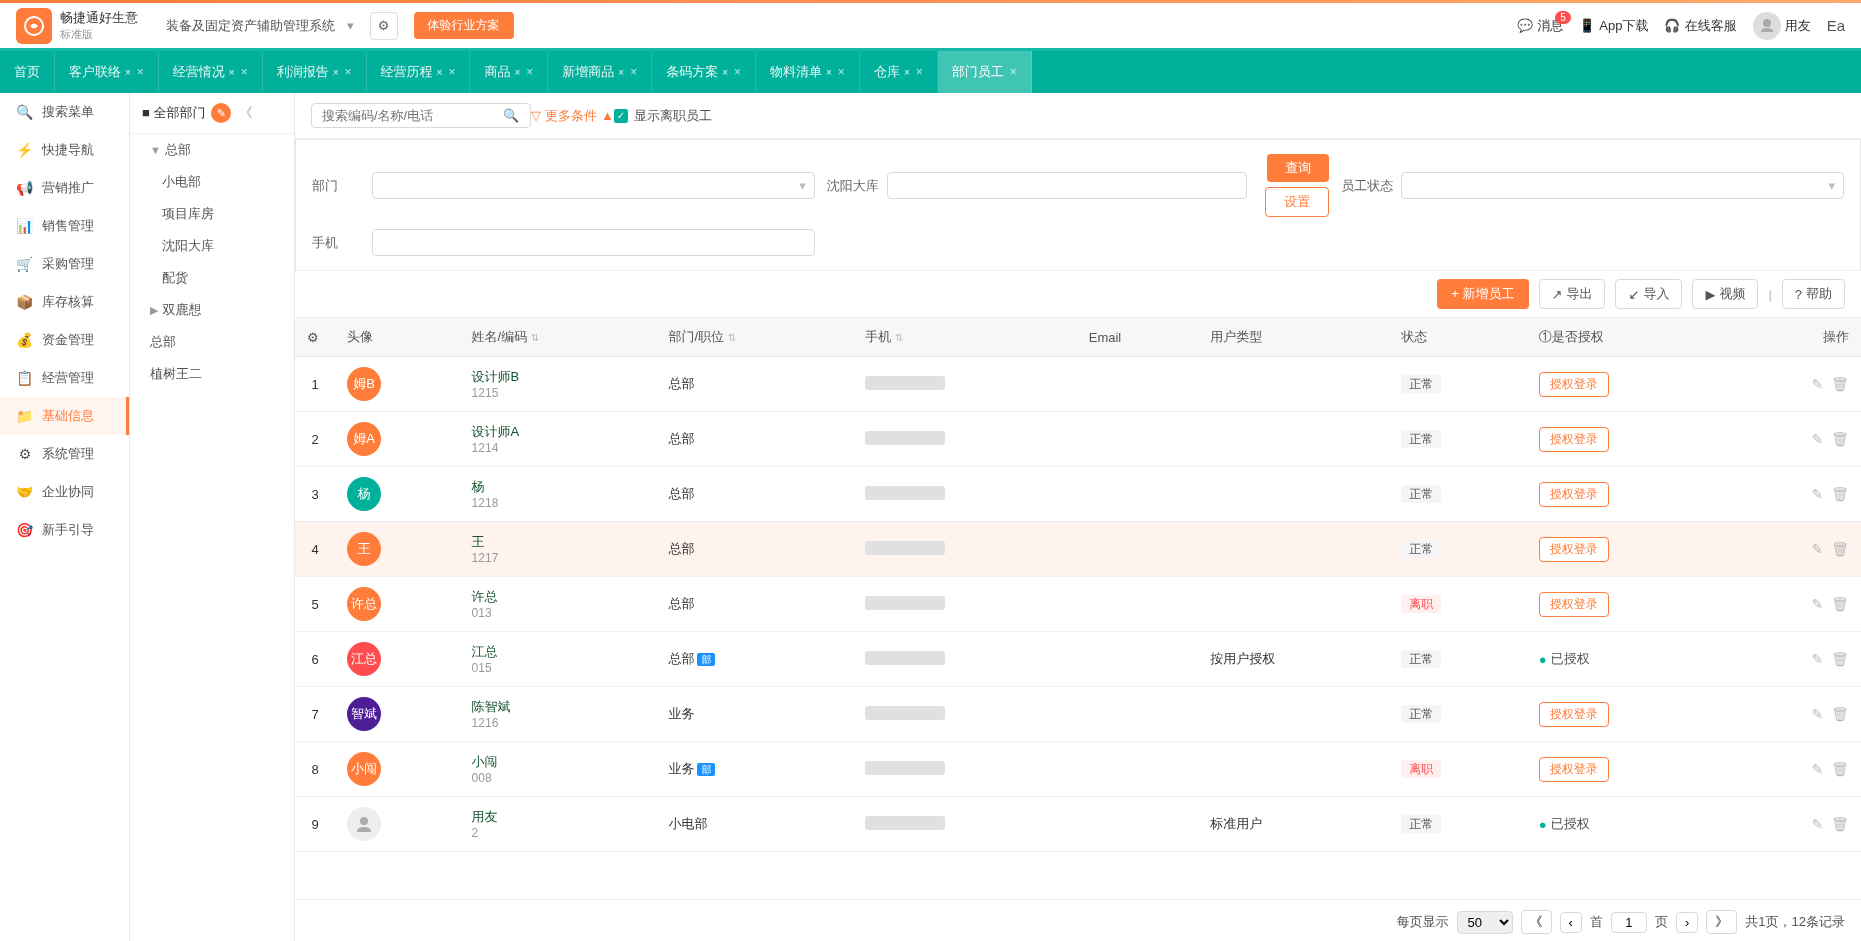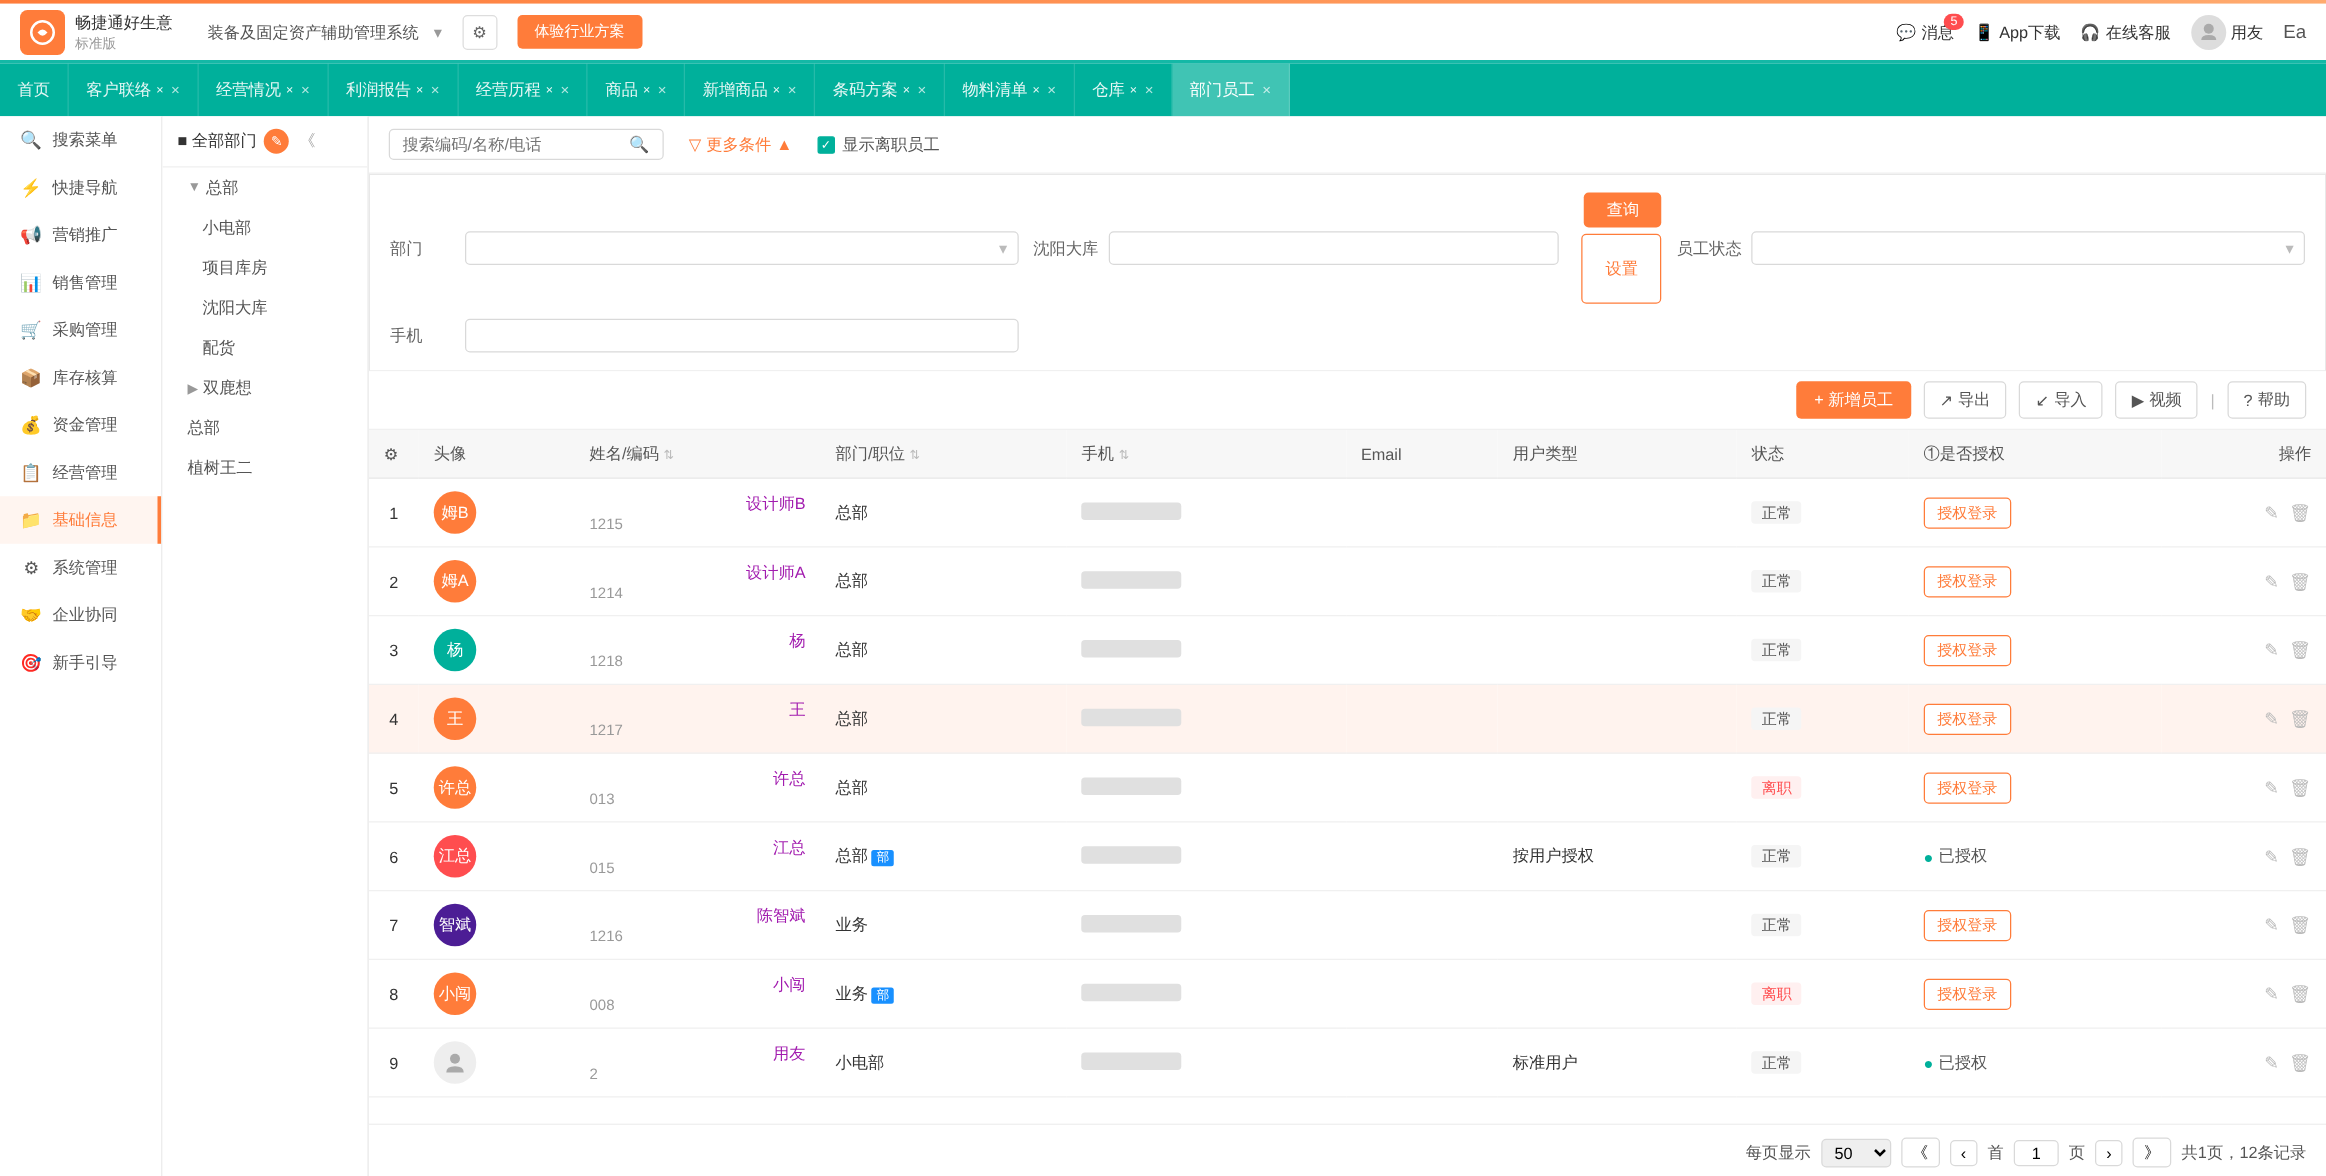--- a/index.html
+++ b/index.html
@@ -173,21 +173,21 @@
       flex-direction: column;
     }
 
     
     .search-bar {
       background: white;
       padding: 10px 16px;
       border-bottom: 1px solid #f0f0f0;
       display: flex;
       align-items: center;
-      gap: 20px;
+      gap: 0;
     }
     .search-input-wrap {
       display: flex; align-items: center;
       border: 1px solid #d9d9d9;
       border-radius: 4px;
       padding: 4px 10px;
       gap: 6px;
       width: 220px;
     }
     .search-input-wrap input {
@@ -285,21 +285,21 @@
       display: flex; flex-direction: column; gap: 6px; align-items: flex-end; justify-content: center;
     }
     .btn-query {
       background: #ff7c3a; color: white;
       border: none; border-radius: 4px;
       padding: 5px 18px; font-size: 13px; cursor: pointer;
     }
     .btn-set {
       background: white; color: #ff7c3a;
       border: 1px solid #ff7c3a; border-radius: 4px;
-      padding: 18px 18px; font-size: 13px; cursor: pointer;
+      padding: 5px 18px; font-size: 13px; cursor: pointer;
     }
 
     
     .table-wrap {
       flex: 1; overflow: auto;
       background: white;
     }
     table {
       width: 100%;
       border-collapse: collapse;
@@ -359,21 +359,21 @@
     .authorized-dot {
       display: flex; align-items: center; gap: 4px;
       font-size: 13px; color: #555;
     }
     .dot-green { color: #00b09b; }
     .ops-btns {
       display: flex; align-items: center; gap: 8px;
     }
     .op-btn { color: #bbb; cursor: pointer; font-size: 14px; }
     .name-code { display: flex; flex-direction: column; }
-    .emp-name { font-size: 13px; color: #a21caf; font-weight: 500; text-align: right; }
+    .emp-name { font-size: 13px; color: #14532d; font-weight: 500; }
     .emp-code { font-size: 12px; color: #999; }
     .phone-blur {
       display: inline-block;
       width: 80px; height: 14px;
       background: #e0e0e0;
       border-radius: 3px;
     }
     .blue-badge {
       background: #1890ff;
       color: white; font-size: 10px;

